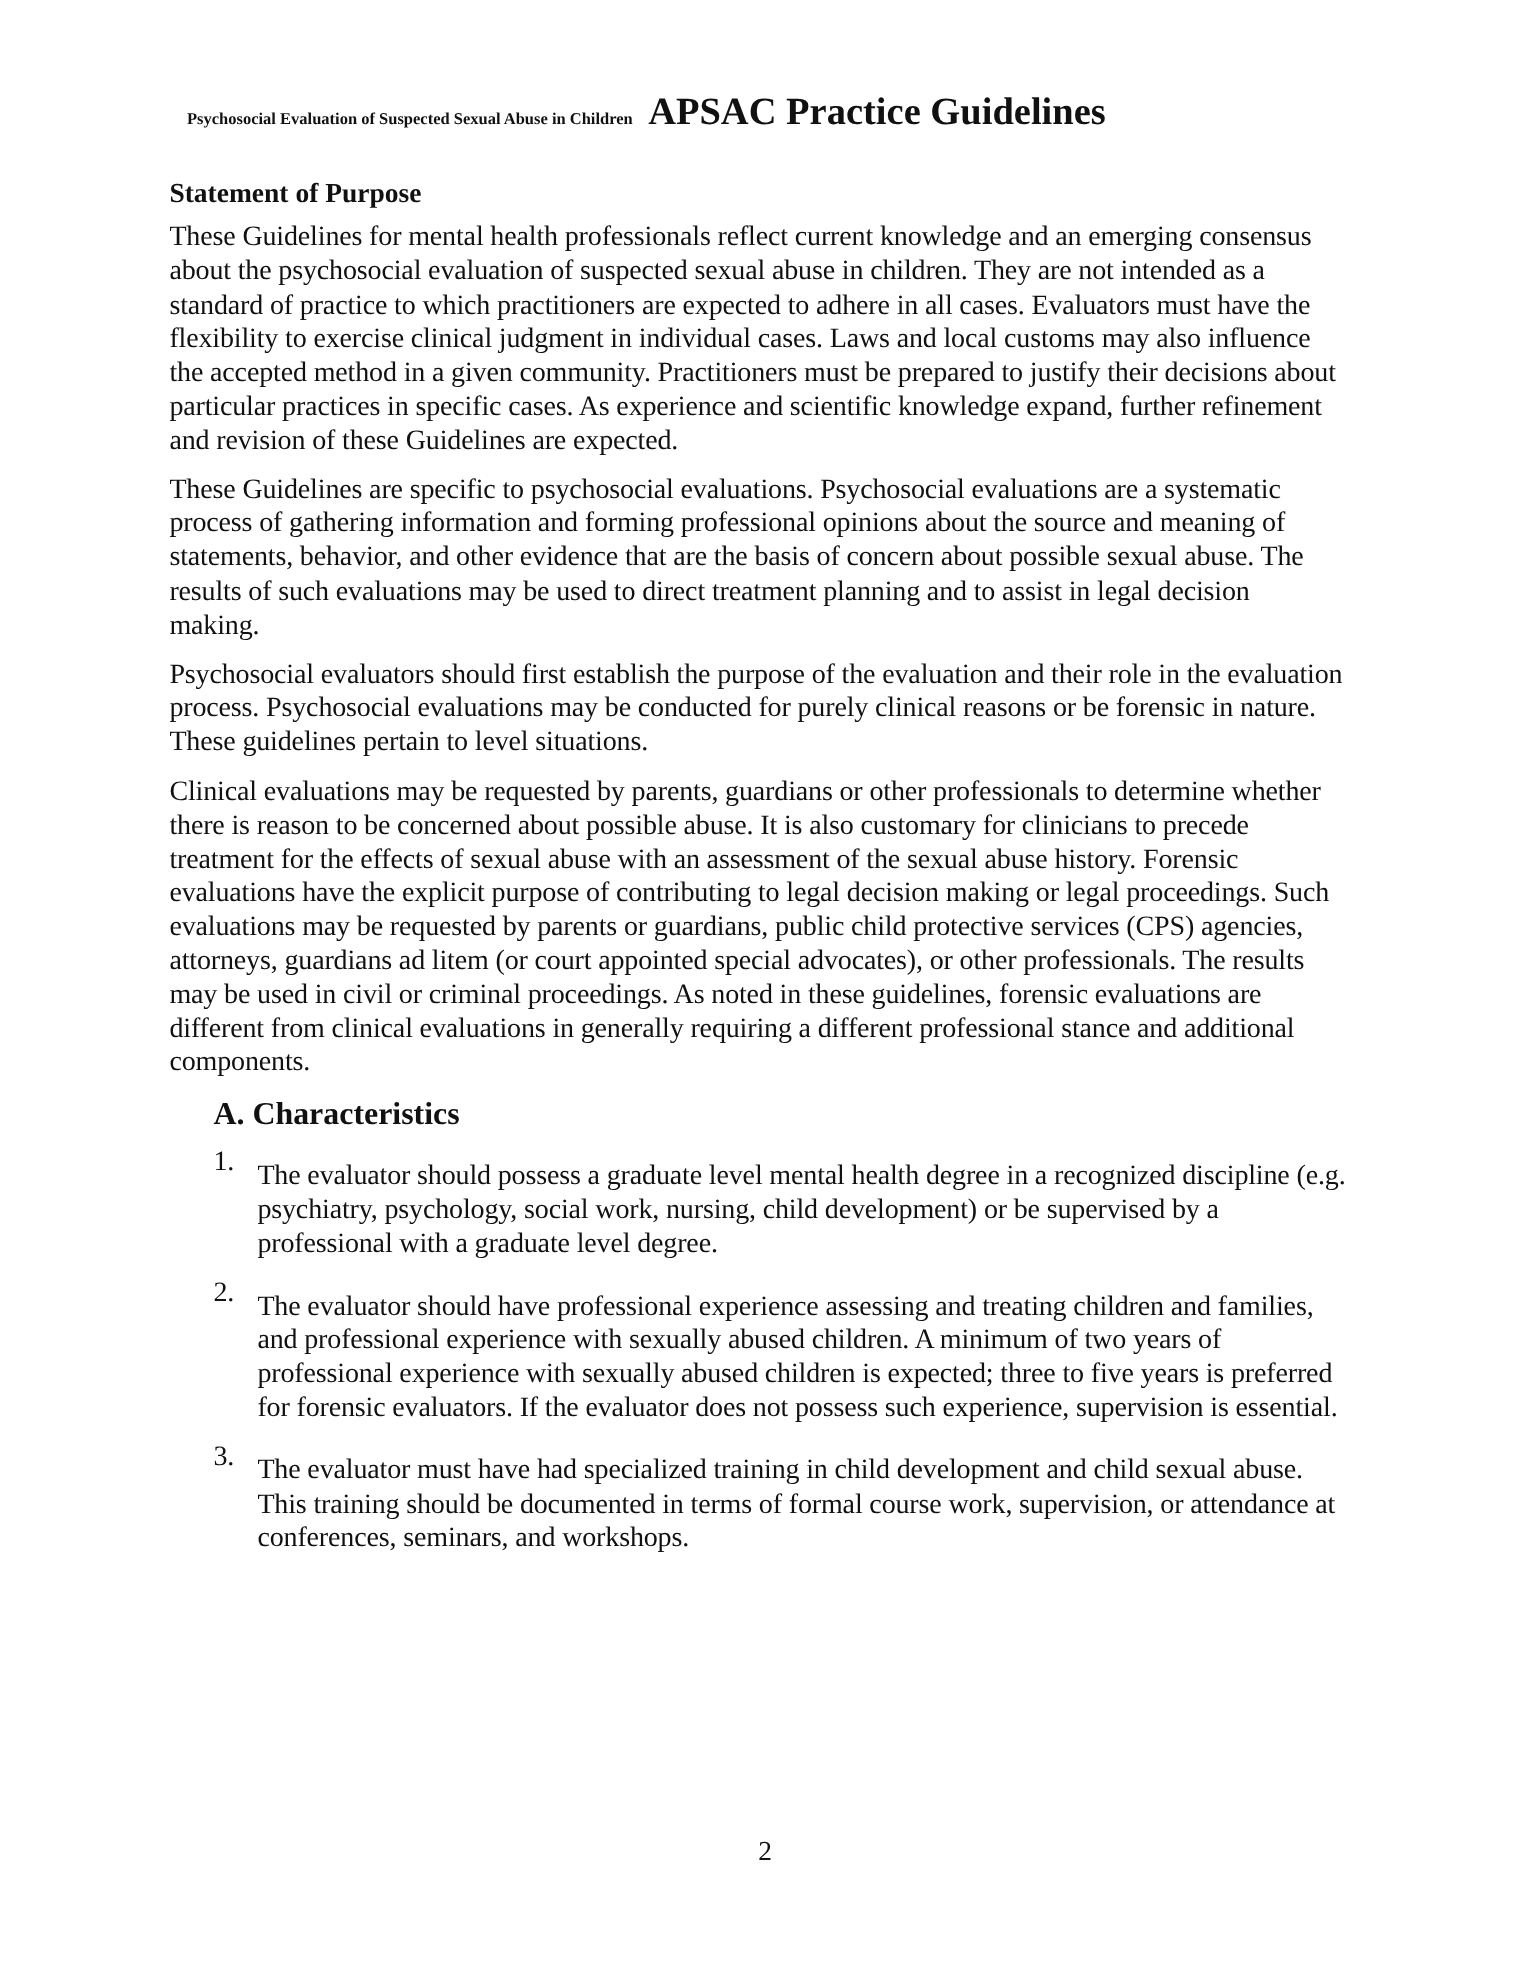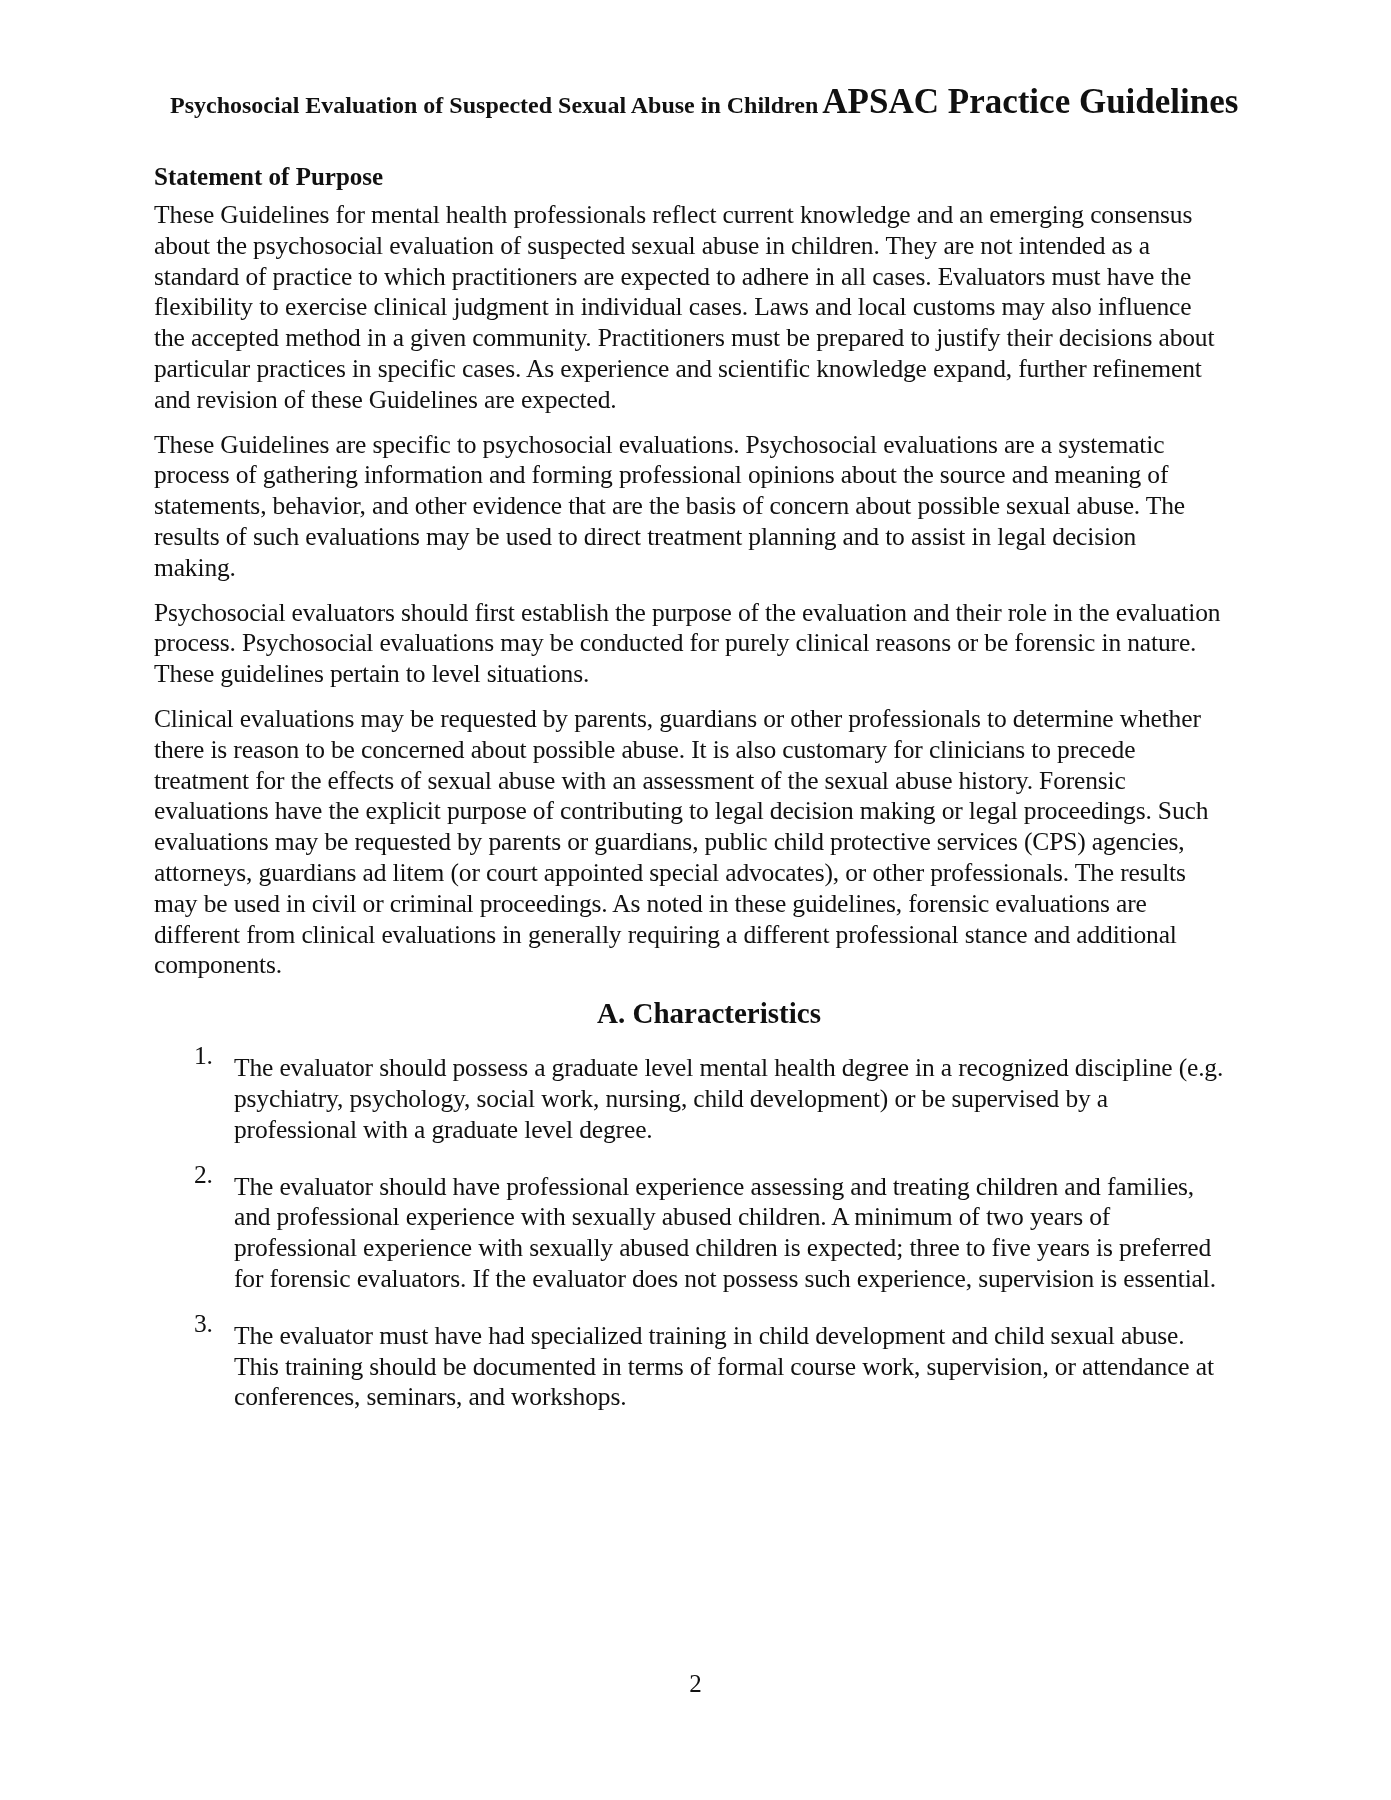--- a/index.html
+++ b/index.html
@@ -22,25 +22,25 @@
       height: 1800px;
     }
     .running-header {
       position: absolute;
       left: 170px;
       top: 82px;
       white-space: nowrap;
       font-weight: bold;
     }
     .running-header .small {
-      font-size: 24px;
+      font-size: 15px;
     }
     .running-header .large {
       font-size: 35px;
-      margin-left: 0;
+      margin-left: 10px;
     }
     .content {
       position: absolute;
       left: 154px;
       top: 162px;
       width: 1070px;
     }
     .section-heading {
       font-weight: bold;
       font-size: 25px;
@@ -63,21 +63,20 @@
     }
     .h1 .num {
       display: inline-block;
       width: 52px;
     }
     .h2 {
       font-weight: bold;
       font-size: 29px;
       line-height: 36px;
       margin: 0 0 10px 40px;
-      text-align: center;
     }
     .list {
       margin: 0 0 0 40px;
       padding: 0;
       list-style: none;
     }
     .list-item {
       display: flex;
       font-size: 25.5px;
       line-height: 30.8px;

